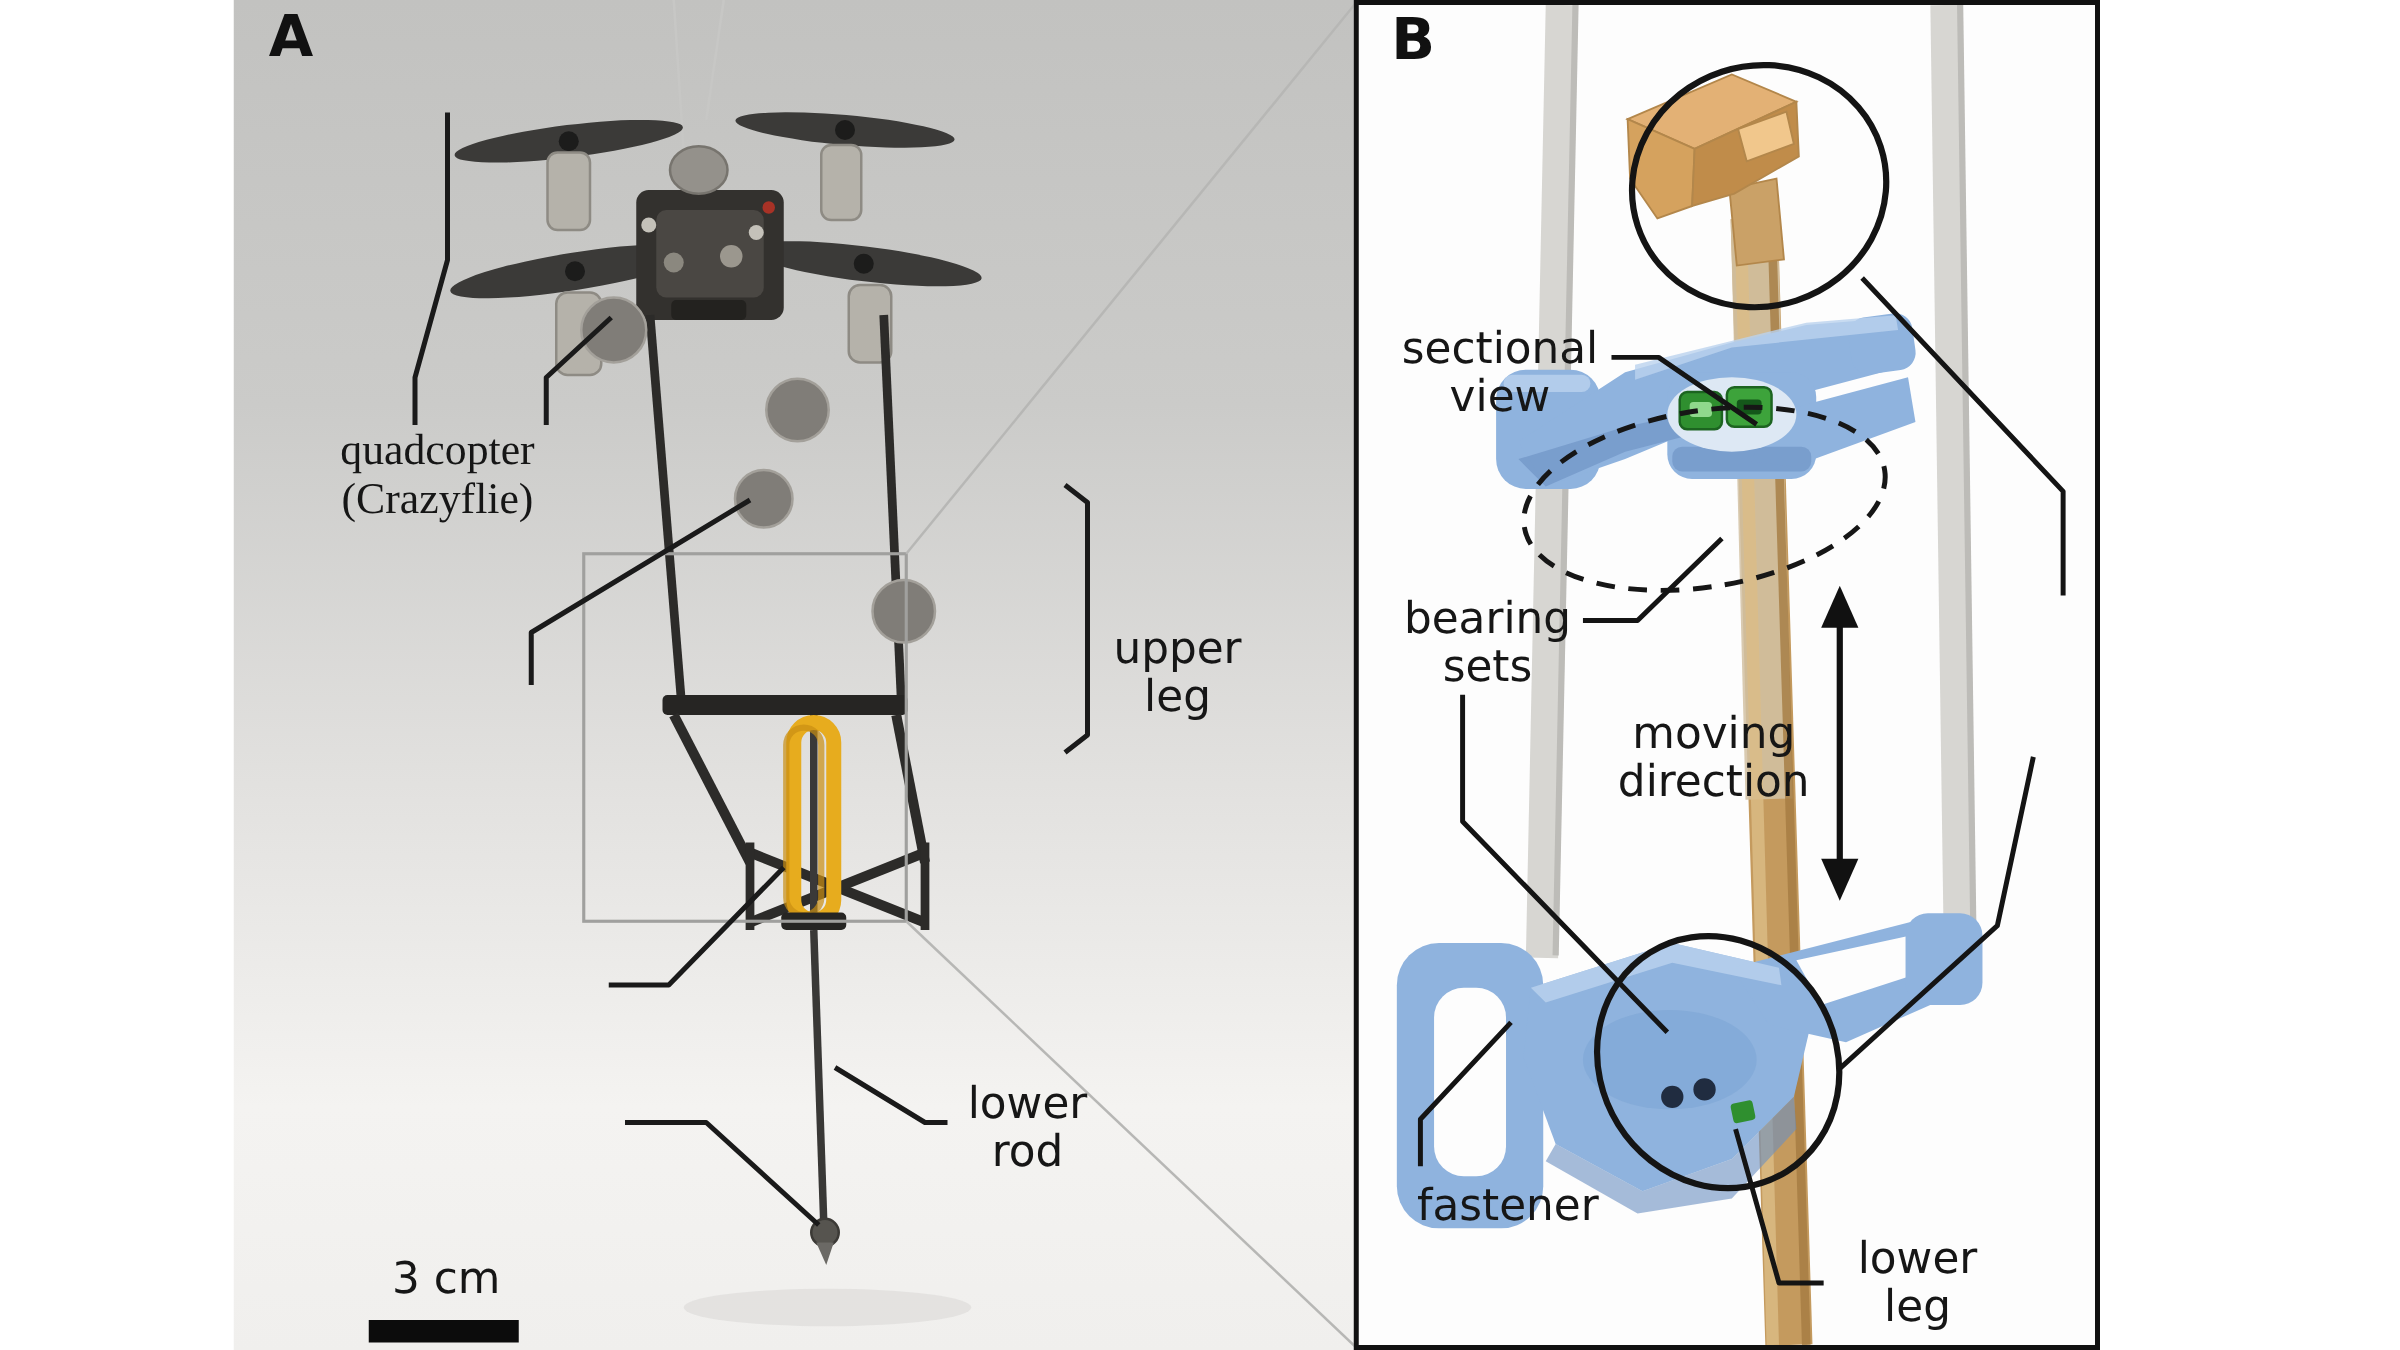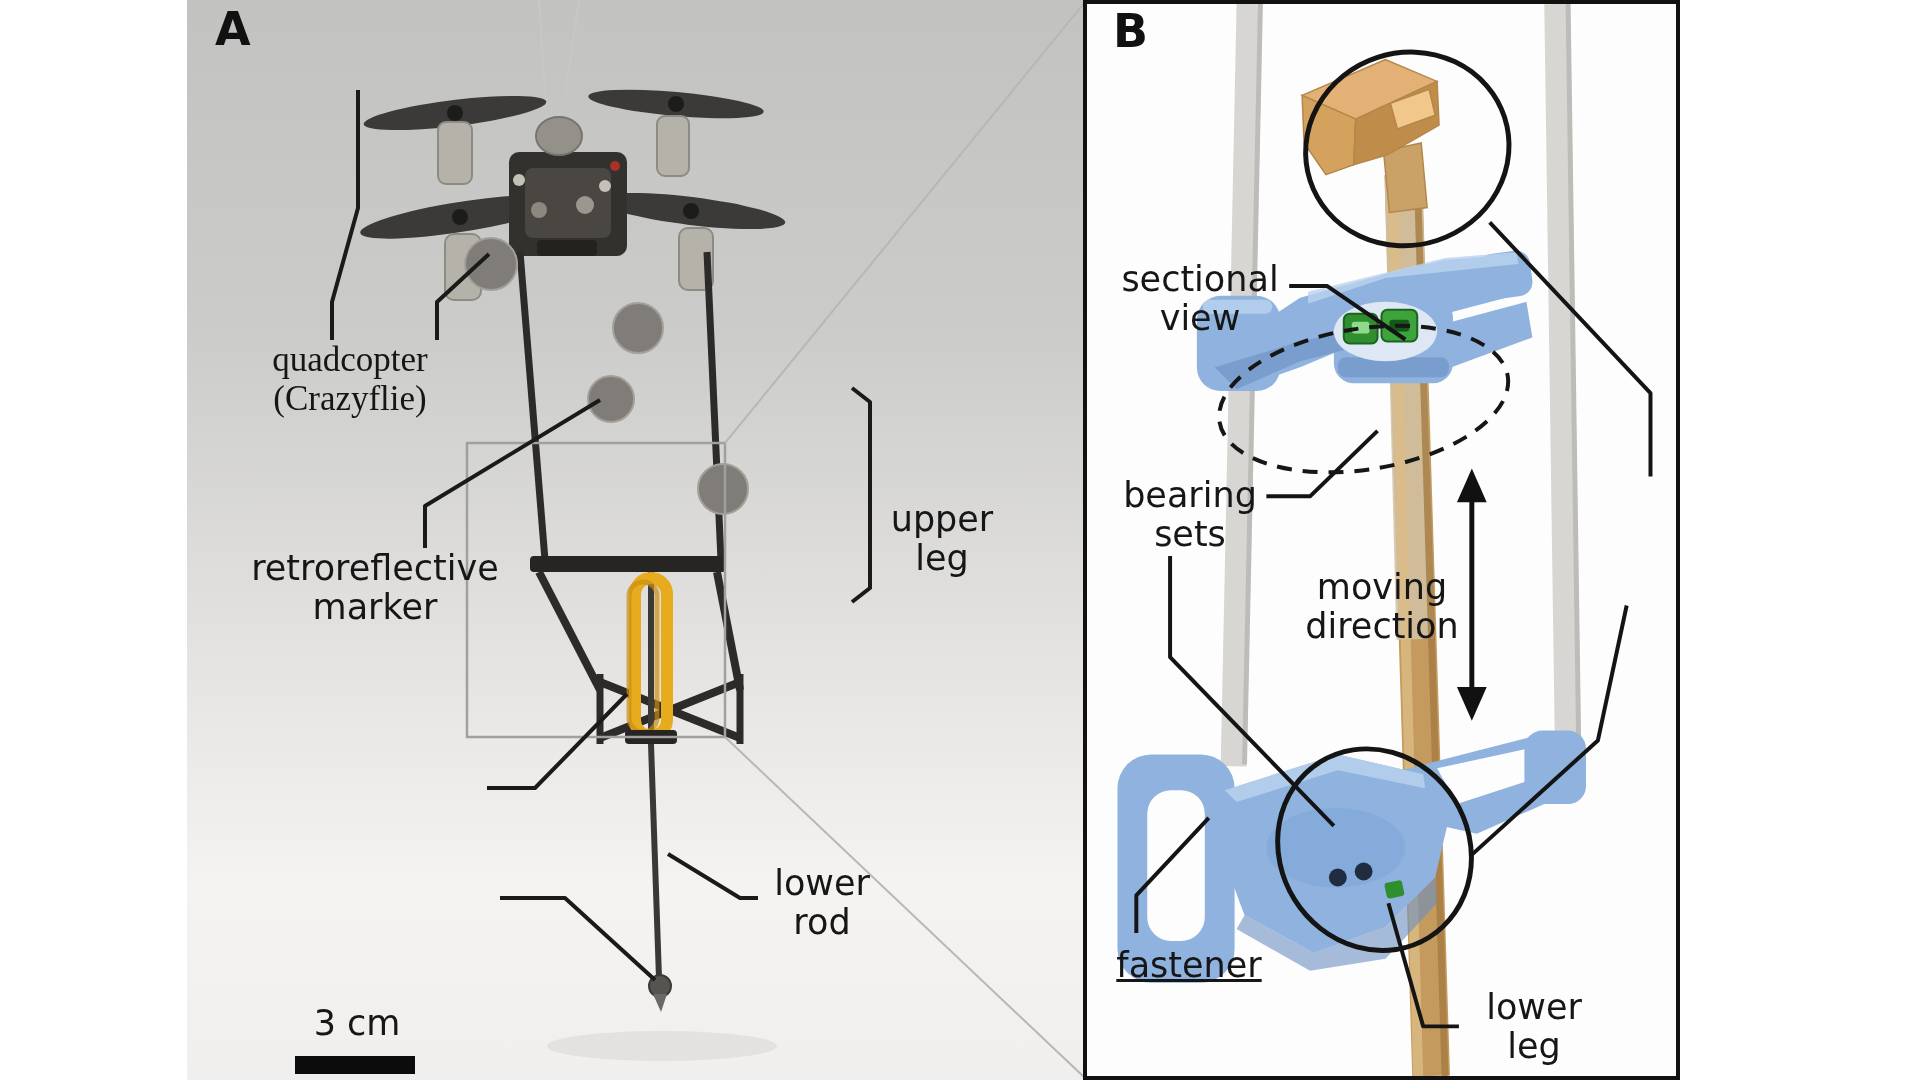--- a/index.html
+++ b/index.html
@@ -5,21 +5,21 @@
   html,body{margin:0;padding:0;background:#ffffff;}
   .stage{position:relative;width:1920px;height:1080px;background:#ffffff;overflow:hidden;
          font-family:"DejaVu Sans","Liberation Sans",sans-serif;}
   .panel{position:absolute;top:0;height:1080px;}
   .panel-a{left:187px;width:898px;
     background:linear-gradient(180deg,#c2c2c0 0%,#cbcbc9 30%,#e2e1df 58%,#f4f3f1 82%,#f0efed 100%);}
   .panel-b{left:1083px;width:597px;background:#fdfdfd;border:4px solid #111;box-sizing:border-box;}
   .art{position:absolute;left:0;top:0;width:100%;height:100%;display:block;}
   .lbl{position:absolute;color:#161616;font-size:35px;line-height:1.12;text-align:center;
        white-space:pre-line;z-index:3;}
-  .lbl.left{text-align:center;text-decoration:underline;}
+  .lbl.left{text-align:right;}
   .panel-letter{position:absolute;color:#111;font-size:46px;font-weight:bold;z-index:3;}
   .scalebar{position:absolute;background:#0c0c0c;z-index:3;}
 </style>
 </head>
 <body>
 
 <div class="stage">
 
   <div class="panel panel-a">
     <svg class="art" viewBox="0 0 898 1080">
@@ -112,22 +112,20 @@
         <polyline points="665,388 683,402 683,588 665,602"></polyline>
         <polyline points="300,788 348,788 440,694"></polyline>
         <polyline points="313,898 378,898 468,980"></polyline>
         <polyline points="481,854 553,898 571,898"></polyline>
       </g>
     </svg>
 
     <div class="panel-letter" style="left:28px;top:2px;">A</div>
     <div class="lbl" style="left:33px;top:340px;width:260px;font-family:Liberation Serif, serif;">quadcopter
 (Crazyflie)</div>
-    <div class="lbl" style="left:38px;top:549px;width:300px;">retroreflective
-marker</div>
     <div class="lbl" style="left:680px;top:500px;width:150px;">upper
 leg</div>
     <div class="lbl" style="left:555px;top:864px;width:160px;">lower
 rod</div>
     <div class="lbl" style="left:110px;top:1004px;width:120px;">3 cm</div>
     <div class="scalebar" style="left:108px;top:1056px;width:120px;height:18px;"></div>
   </div>
 
   <div class="panel panel-b">
     <svg class="art" viewBox="0 0 592 1080">
@@ -206,20 +204,20 @@
         <polyline points="49,936 49,898 122,820"></polyline>
         <polyline points="374,1030 338,1030 303,906"></polyline>
       </g>
     </svg>
 
     <div class="panel-letter" style="left:26px;top:0px;">B</div>
     <div class="lbl" style="left:8px;top:472px;width:190px;">bearing
 sets</div>
     <div class="lbl" style="left:8px;top:256px;width:210px;">sectional
 view</div>
-    <div class="lbl" style="left:195px;top:564px;width:200px;">moving
+    <div class="lbl" style="left:184px;top:564px;width:200px;">moving
 direction</div>
     <div class="lbl left" style="left:12px;top:942px;width:180px;">fastener</div>
     <div class="lbl" style="left:372px;top:984px;width:150px;">lower
 leg</div>
   </div>
 
 </div>
 
 </body></html>

